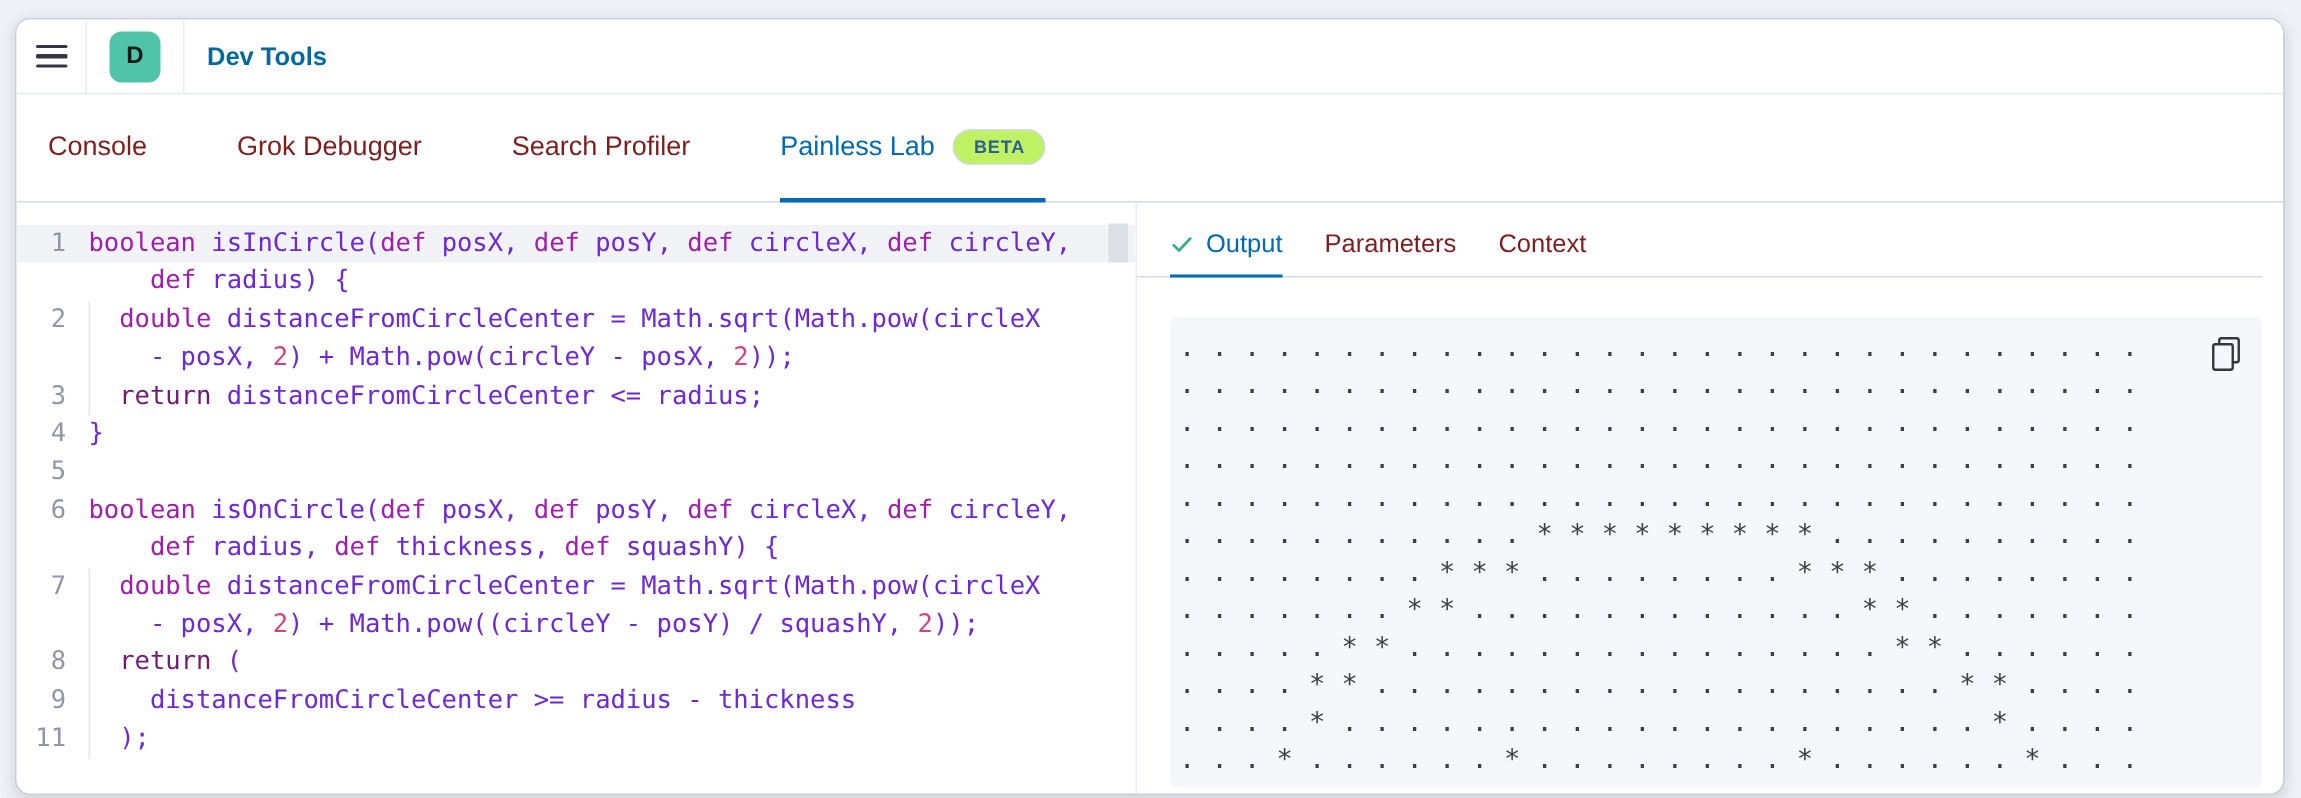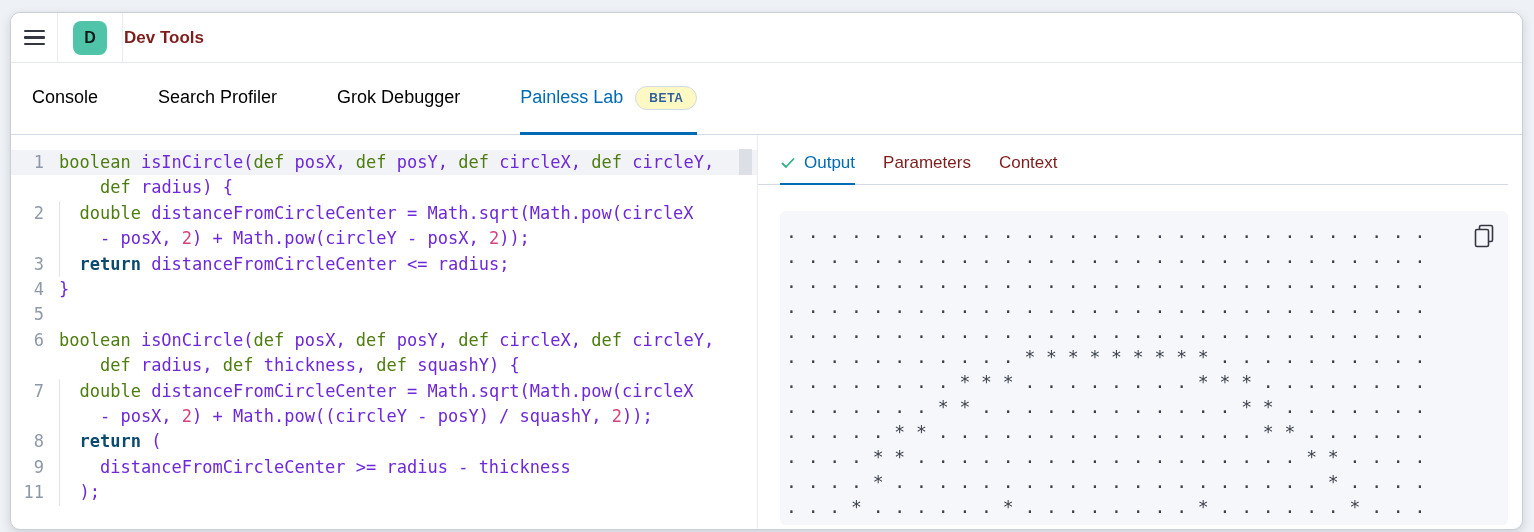--- a/index.html
+++ b/index.html
@@ -8,40 +8,40 @@
             border:1px solid #c9cfda; border-radius:10px; box-shadow:0 3px 10px rgba(50,60,80,.18); overflow:hidden;
             display:flex; flex-direction:column; }
   
   .hdr { height:50px; flex:0 0 50px; display:flex; align-items:center; border-bottom:1px solid #e3e7ee; background:#fff; }
   .hamburger { width:46px; height:100%; display:flex; align-items:center; justify-content:center; cursor:pointer; }
   .hamburger .bars { width:21px; }
   .hamburger .bars i { display:block; height:2.6px; background:#343741; border-radius:1px; margin:4px 0; }
   .vdiv { width:1px; height:100%; background:#e9edf3; }
   .applogo { width:34px; height:34px; border-radius:8px; background:#4fc4a9; color:#0d1b18; font-weight:bold;
              font-size:16px; display:flex; align-items:center; justify-content:center; margin:0 15px; }
-  .apptitle { font-size:17px; font-weight:700; color:#7f1d1d; margin-left:1px; }
+  .apptitle { font-size:17px; font-weight:700; color:#0369a1; margin-left:15px; }
   
   .tabsrow { height:72px; flex:0 0 72px; display:flex; align-items:stretch; gap:60px; padding-left:21px;
              border-bottom:1px solid #d3dae6; background:#fff; }
-  .tab { display:flex; align-items:center; font-size:18px; color:#000000; cursor:pointer;
+  .tab { display:flex; align-items:center; font-size:18px; color:#7f1d1d; cursor:pointer;
          border-bottom:3px solid transparent; margin-bottom:-1px; }
   .tab.active { color:#006bb4; border-bottom-color:#006bb4;justify-content:space-between; }
   .beta { margin-left:12px; border:1px solid #d3dae6; border-radius:15px; padding:4px 13px; font-size:12px;
-          font-weight:700; letter-spacing:.6px; color:#2f5f99; background:#fef9c3; }
+          font-weight:700; letter-spacing:.6px; color:#2f5f99; background:#bef264; }
   
   .content { flex:1; display:flex; min-height:0; }
   .editor { width:747px; flex:0 0 747px; border-right:1px solid #e9edf3; padding-top:15px; position:relative;
             font-family:"DejaVu Sans Mono","Liberation Mono",monospace; font-size:17px; overflow:hidden; }
   .scroll-deco { position:absolute; top:14px; right:5px; width:13px; height:26px; background:#dcdfe6; }
   .code-row { display:flex; line-height:25.4px; white-space:pre; }
   .code-row.active { background:#f2f3f7; }
   .ln { flex:0 0 48px; text-align:right; padding-right:15px; color:#8e98a8; user-select:none; }
   .code-content { position:relative; flex:1; }
   .guide { position:absolute; left:0; top:0; bottom:0; width:1px; background:#dfe3ea; }
-  .pl { color:#6d28d9; } .kw { color:#4d7c0f; } .num { color:#d5417f; } .ret { color:#0c4a6e;font-weight:bold; }
+  .pl { color:#6d28d9; } .kw { color:#a21caf; } .num { color:#d5417f; } .ret { color:#701a75; }
   
   .rpanel { flex:1; display:flex; flex-direction:column; padding-top:8px; min-width:0; }
   .otabs { display:flex; align-items:stretch; gap:28px; padding-left:22px; margin-right:14px; height:42px;
            border-bottom:1px solid #d3dae6; }
   .otab { display:flex; align-items:center; gap:8px; font-size:17px; color:#7f1d1d; cursor:pointer;
           border-bottom:2px solid transparent; margin-bottom:-1px; }
   .otab.active { color:#006bb4; border-bottom-color:#006bb4; }
   .check { width:16px; height:16px; }
   .outbox { margin:26px 14px 0 22px; height:314px; background:#f5f7fa; border-radius:6px; position:relative;
             padding:8px 0 0 6px; overflow:hidden; }
@@ -66,24 +66,24 @@
     <div class="applogo">D</div>
     <div class="vdiv"></div>
     <div class="apptitle">Dev Tools</div>
   </div>
 
   <div class="tabsrow">
     <div class="tab">
       <span>Console</span>
     </div>
     <div class="tab">
-      <span>Search Profiler</span>
+      <span>Grok Debugger</span>
     </div>
     <div class="tab">
-      <span>Grok Debugger</span>
+      <span>Search Profiler</span>
     </div>
     <div class="tab active">
       <span>Painless Lab</span>
       <span class="beta">BETA</span>
     </div>
   </div>
 
   <div class="content">
 
     <div class="editor" id="editor">

